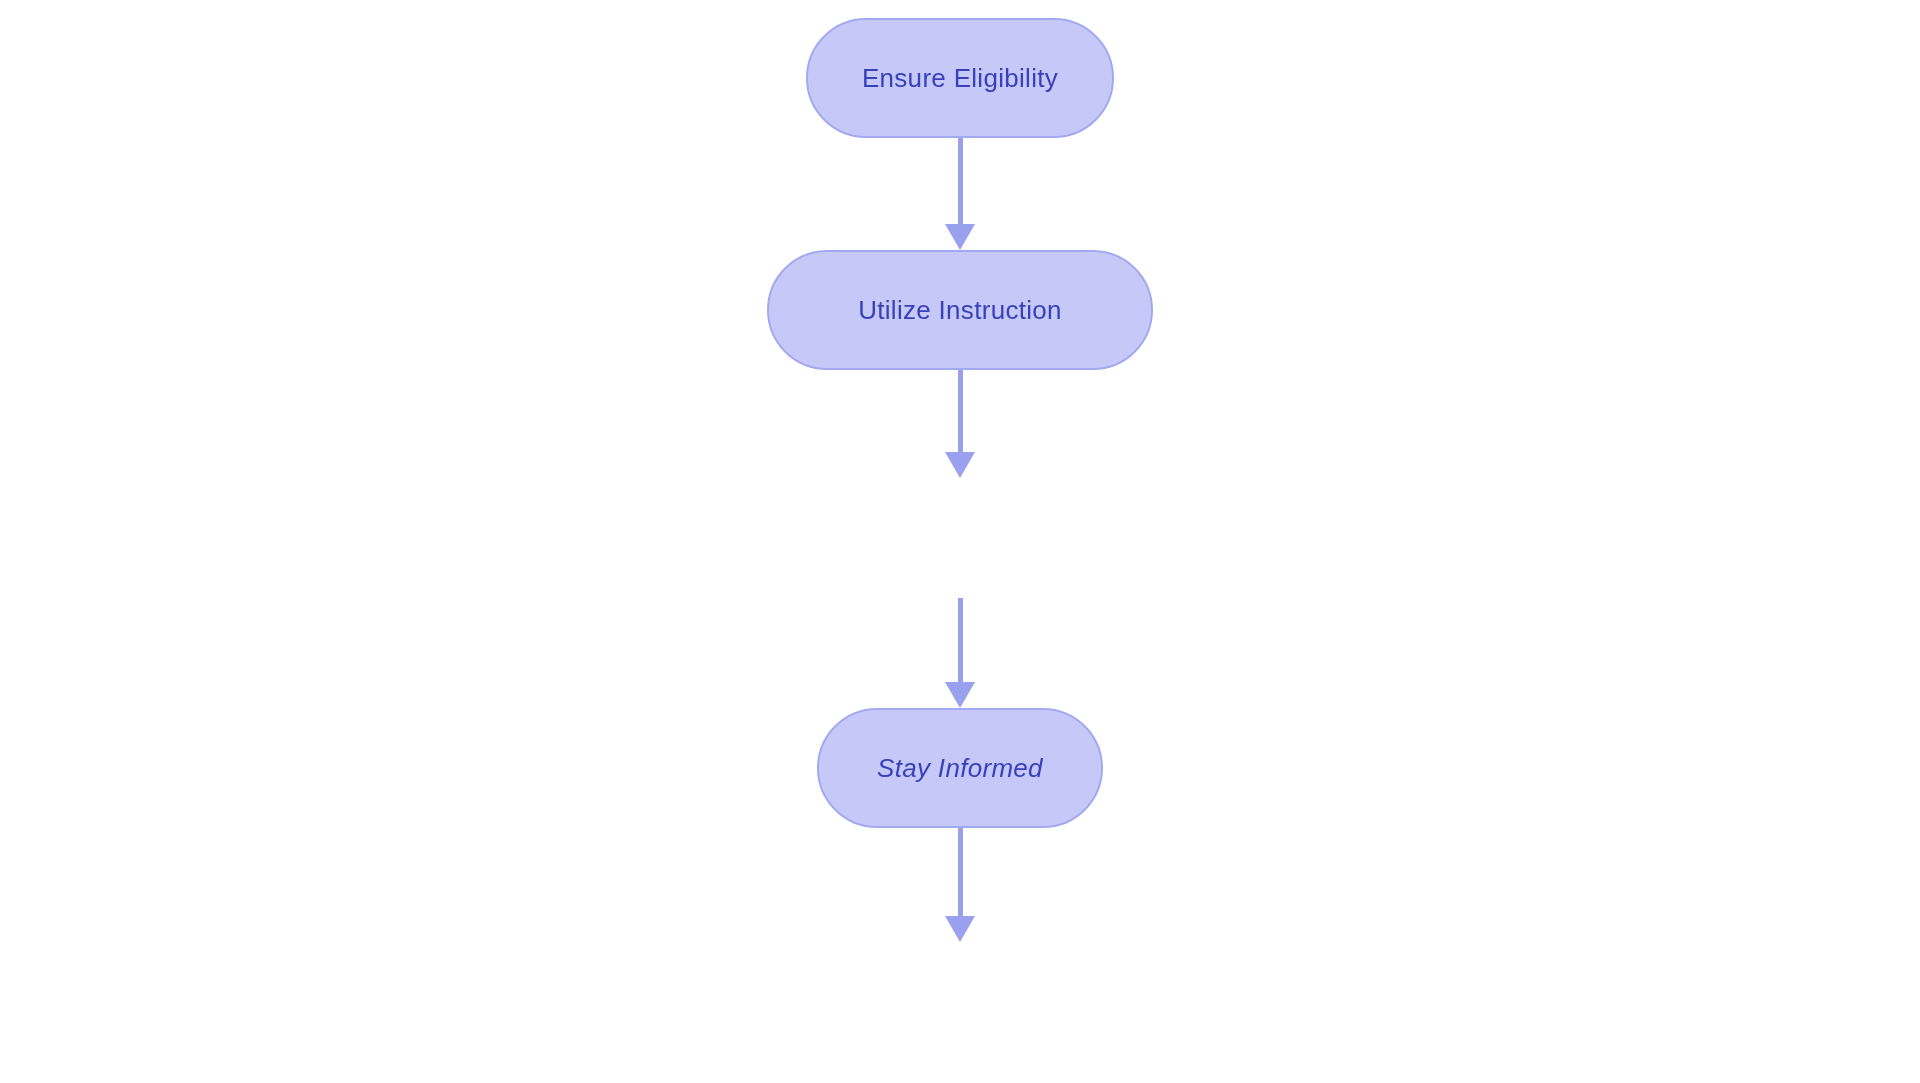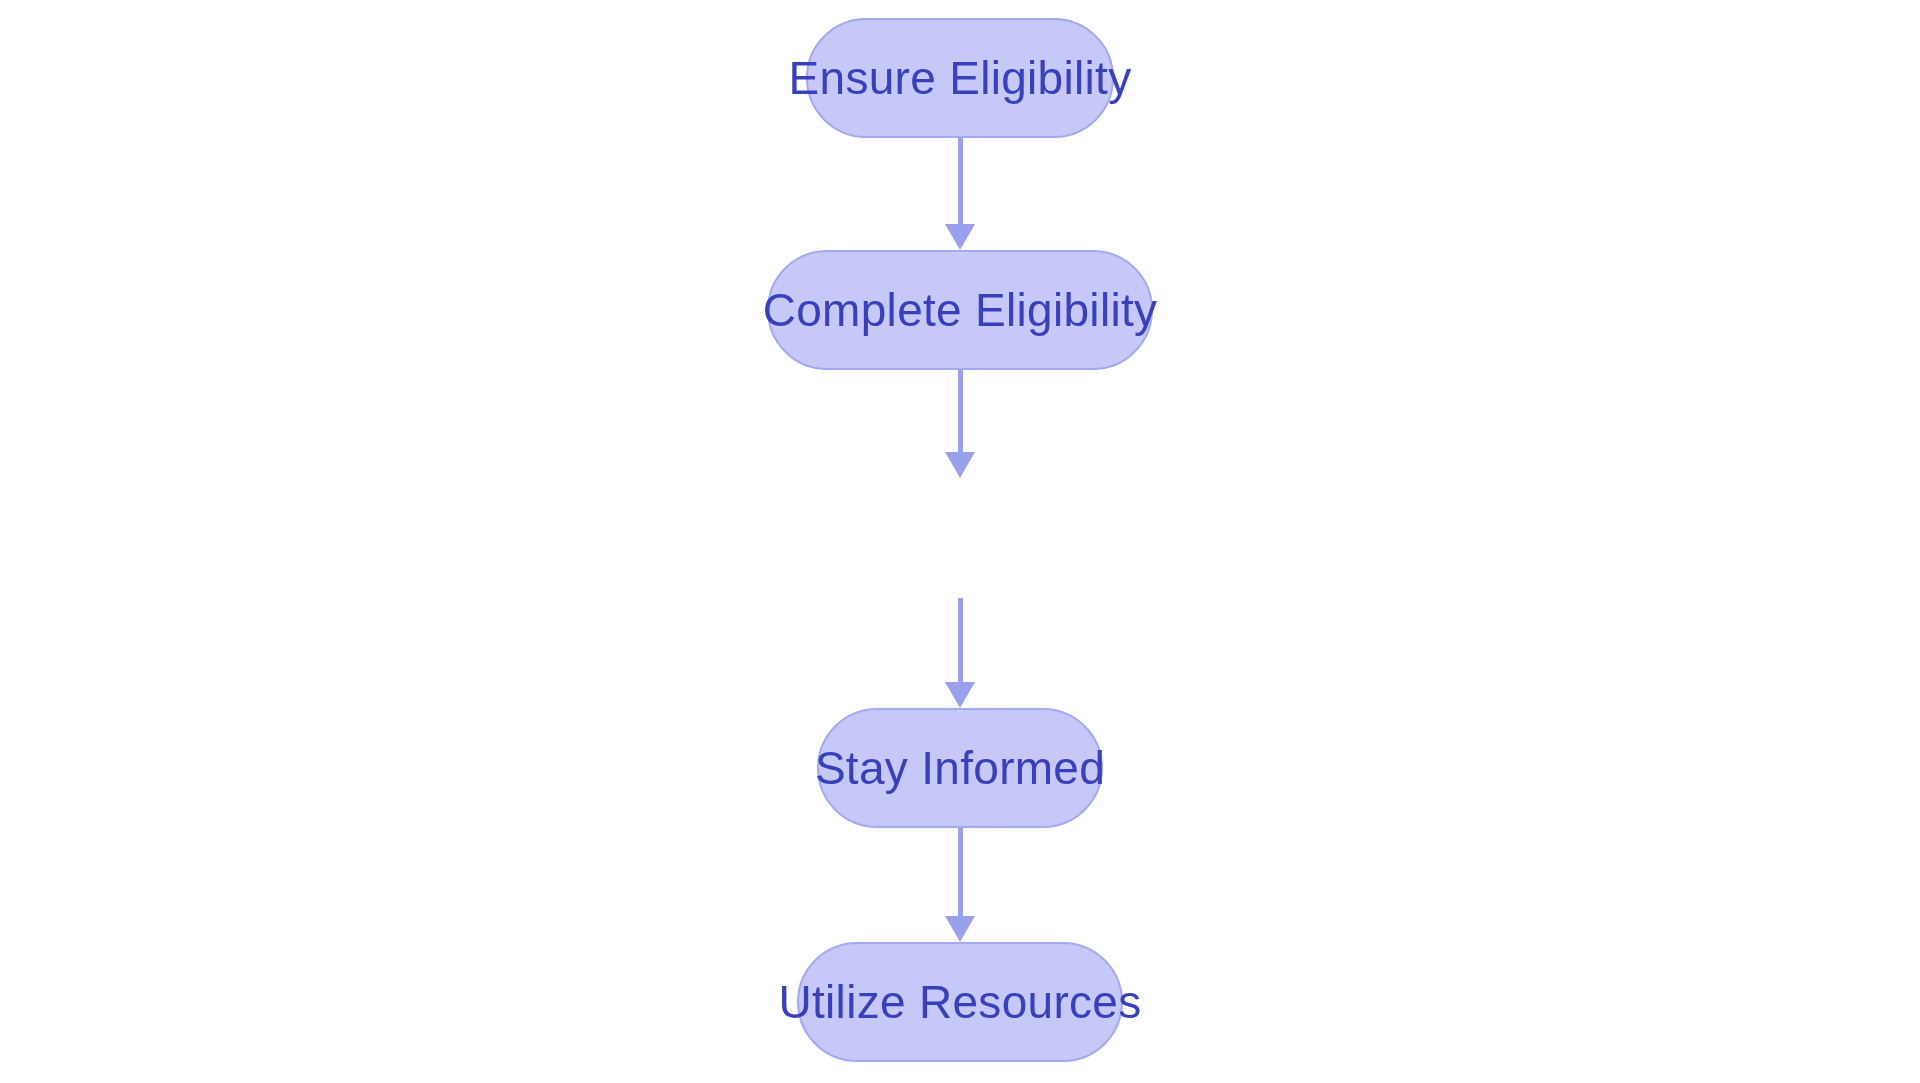--- a/index.html
+++ b/index.html
@@ -26,28 +26,28 @@
     position: absolute;
     height: 120px;
     border-radius: 60px;
     background: var(--node-fill);
     border: 2px solid var(--node-border);
     box-sizing: border-box;
     display: flex;
     align-items: center;
     justify-content: center;
     color: var(--node-text);
-    font-size: 46px;
+    font-size: 26px;
     letter-spacing: 0.3px;
     white-space: nowrap;
   }
   .node-1 { left: 806px; top: 18px;  width: 308px; }
   .node-2 { left: 767px; top: 250px; width: 386px; }
   .node-3 { left: 805px; top: 478px; width: 310px; }
-  .node-4 { left: 817px; top: 708px; width: 286px; }
+  .node-4 { left: 817px; top: 708px; width: 286px; font-style: italic; }
   .node-5 { left: 797px; top: 942px; width: 326px; }
 
   .connector {
     position: absolute;
     left: 945px;          
     width: 30px;
   }
   .connector-1 { top: 138px; height: 112px; }
   .connector-2 { top: 370px; height: 108px; }
   .connector-3 { top: 598px; height: 110px; }
@@ -81,21 +81,21 @@
   <div class="node node-1">
     <span>Ensure Eligibility</span>
   </div>
 
   <div class="connector connector-1">
     <div class="line"></div>
     <div class="head"></div>
   </div>
 
   <div class="node node-2">
-    <span>Complete Eligibility</span>
+    <span>Utilize Instruction</span>
   </div>
 
   <div class="connector connector-2">
     <div class="line"></div>
     <div class="head"></div>
   </div>
 
 
   <div class="connector connector-3">
     <div class="line"></div>
@@ -104,17 +104,14 @@
 
   <div class="node node-4">
     <span>Stay Informed</span>
   </div>
 
   <div class="connector connector-4">
     <div class="line"></div>
     <div class="head"></div>
   </div>
 
-  <div class="node node-5">
-    <span>Utilize Resources</span>
-  </div>
 
 </div>
 
 </body></html>

